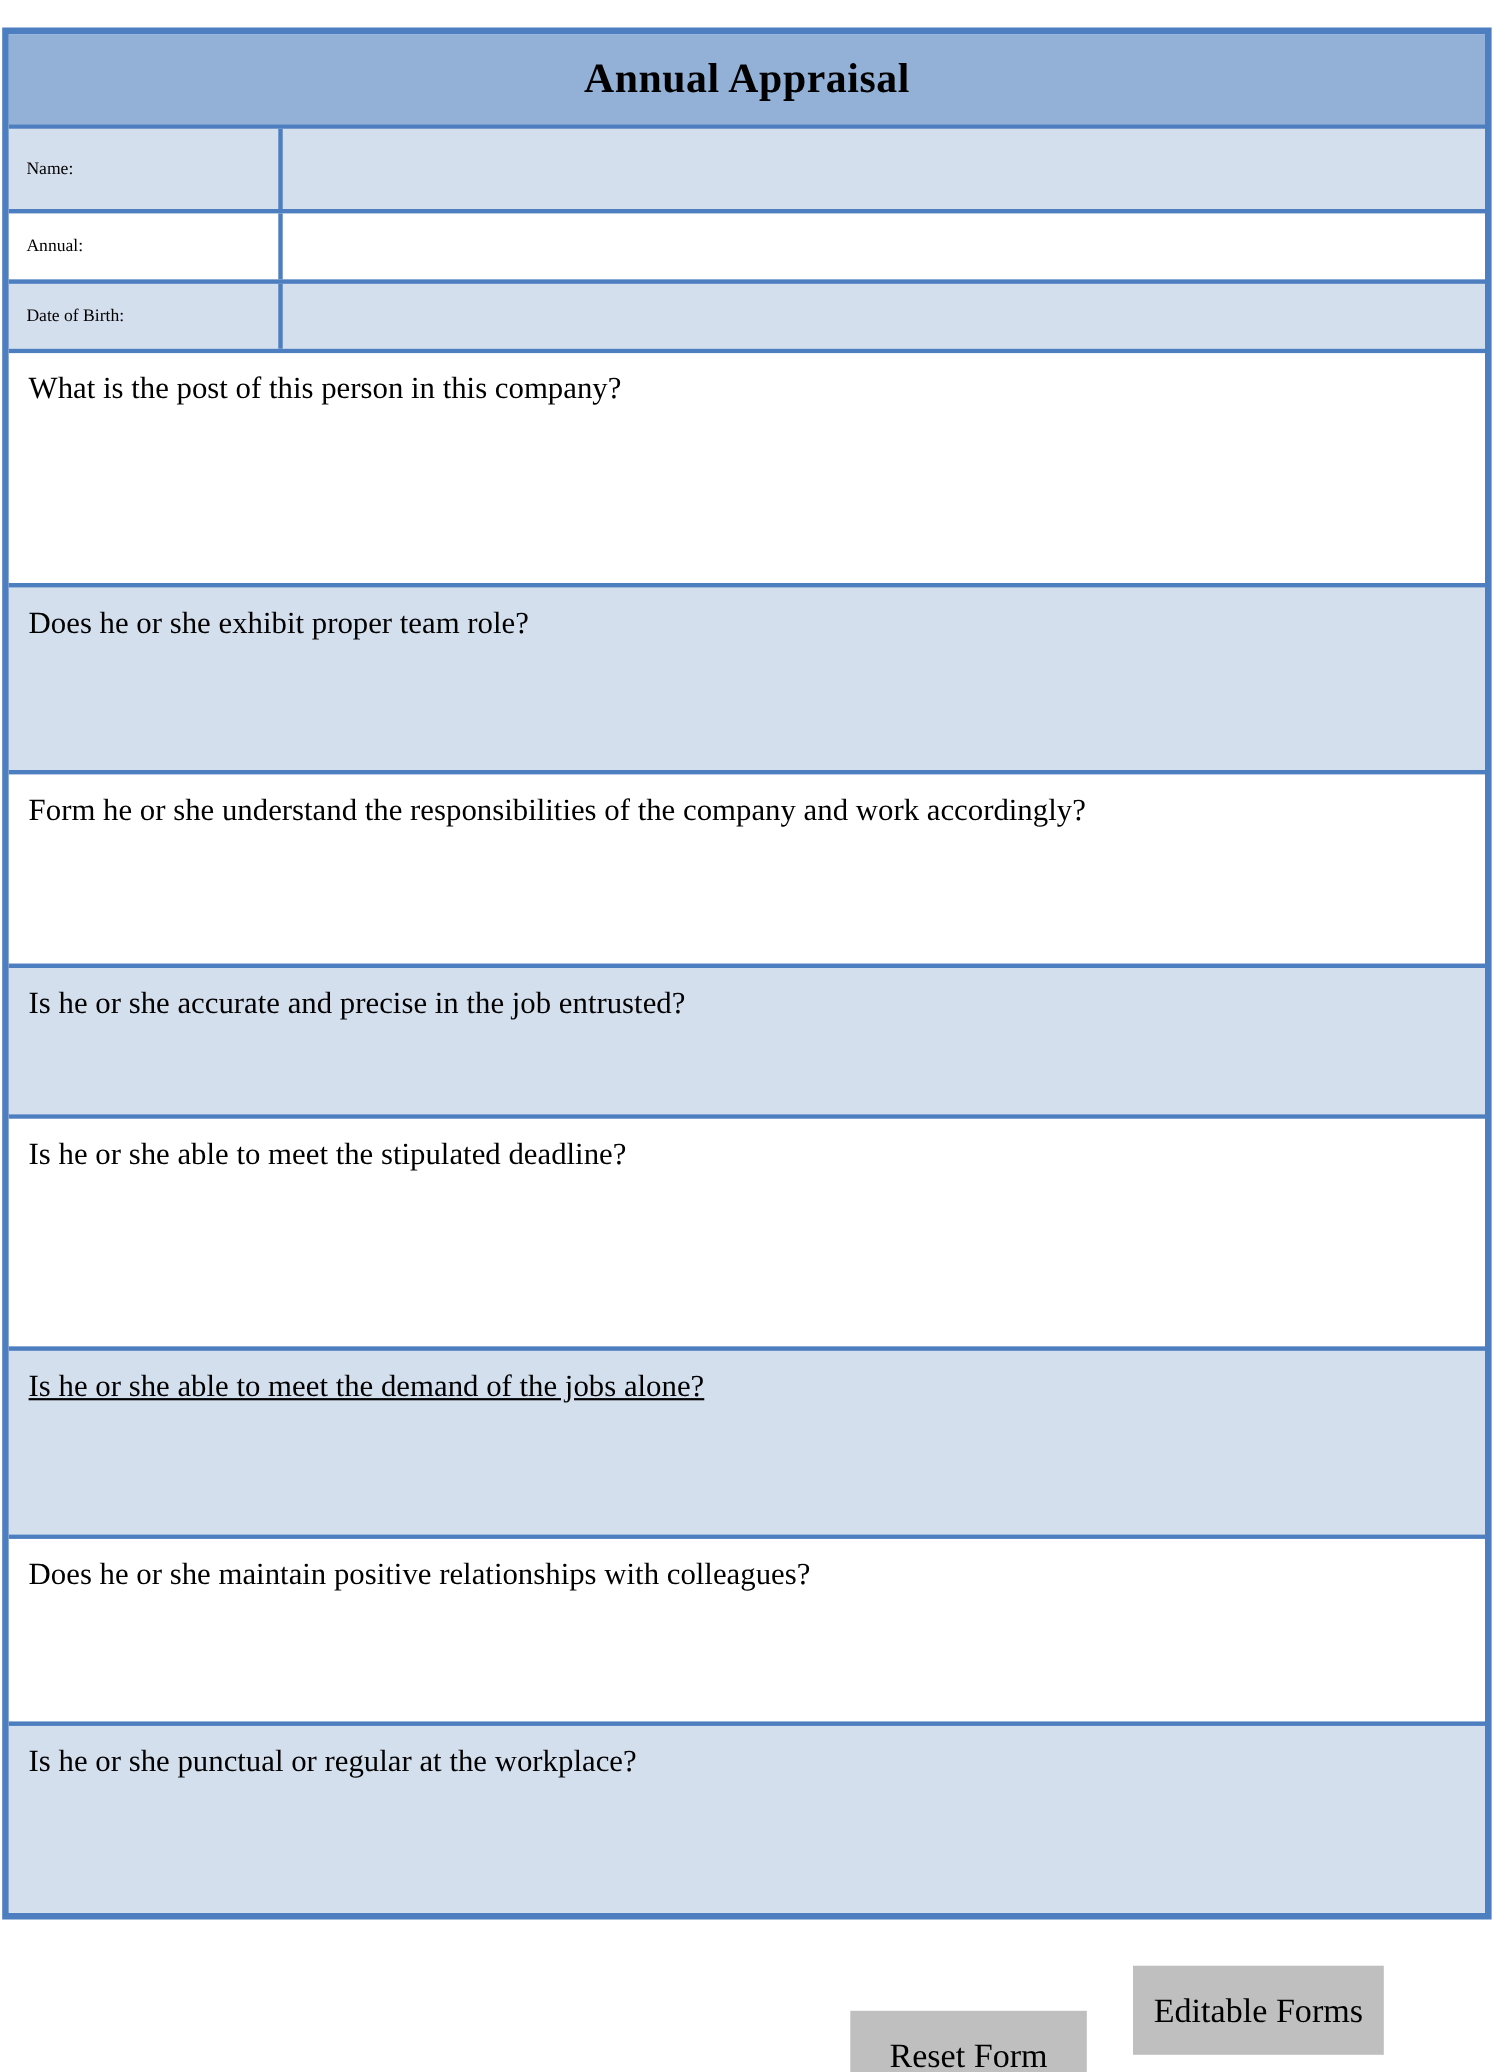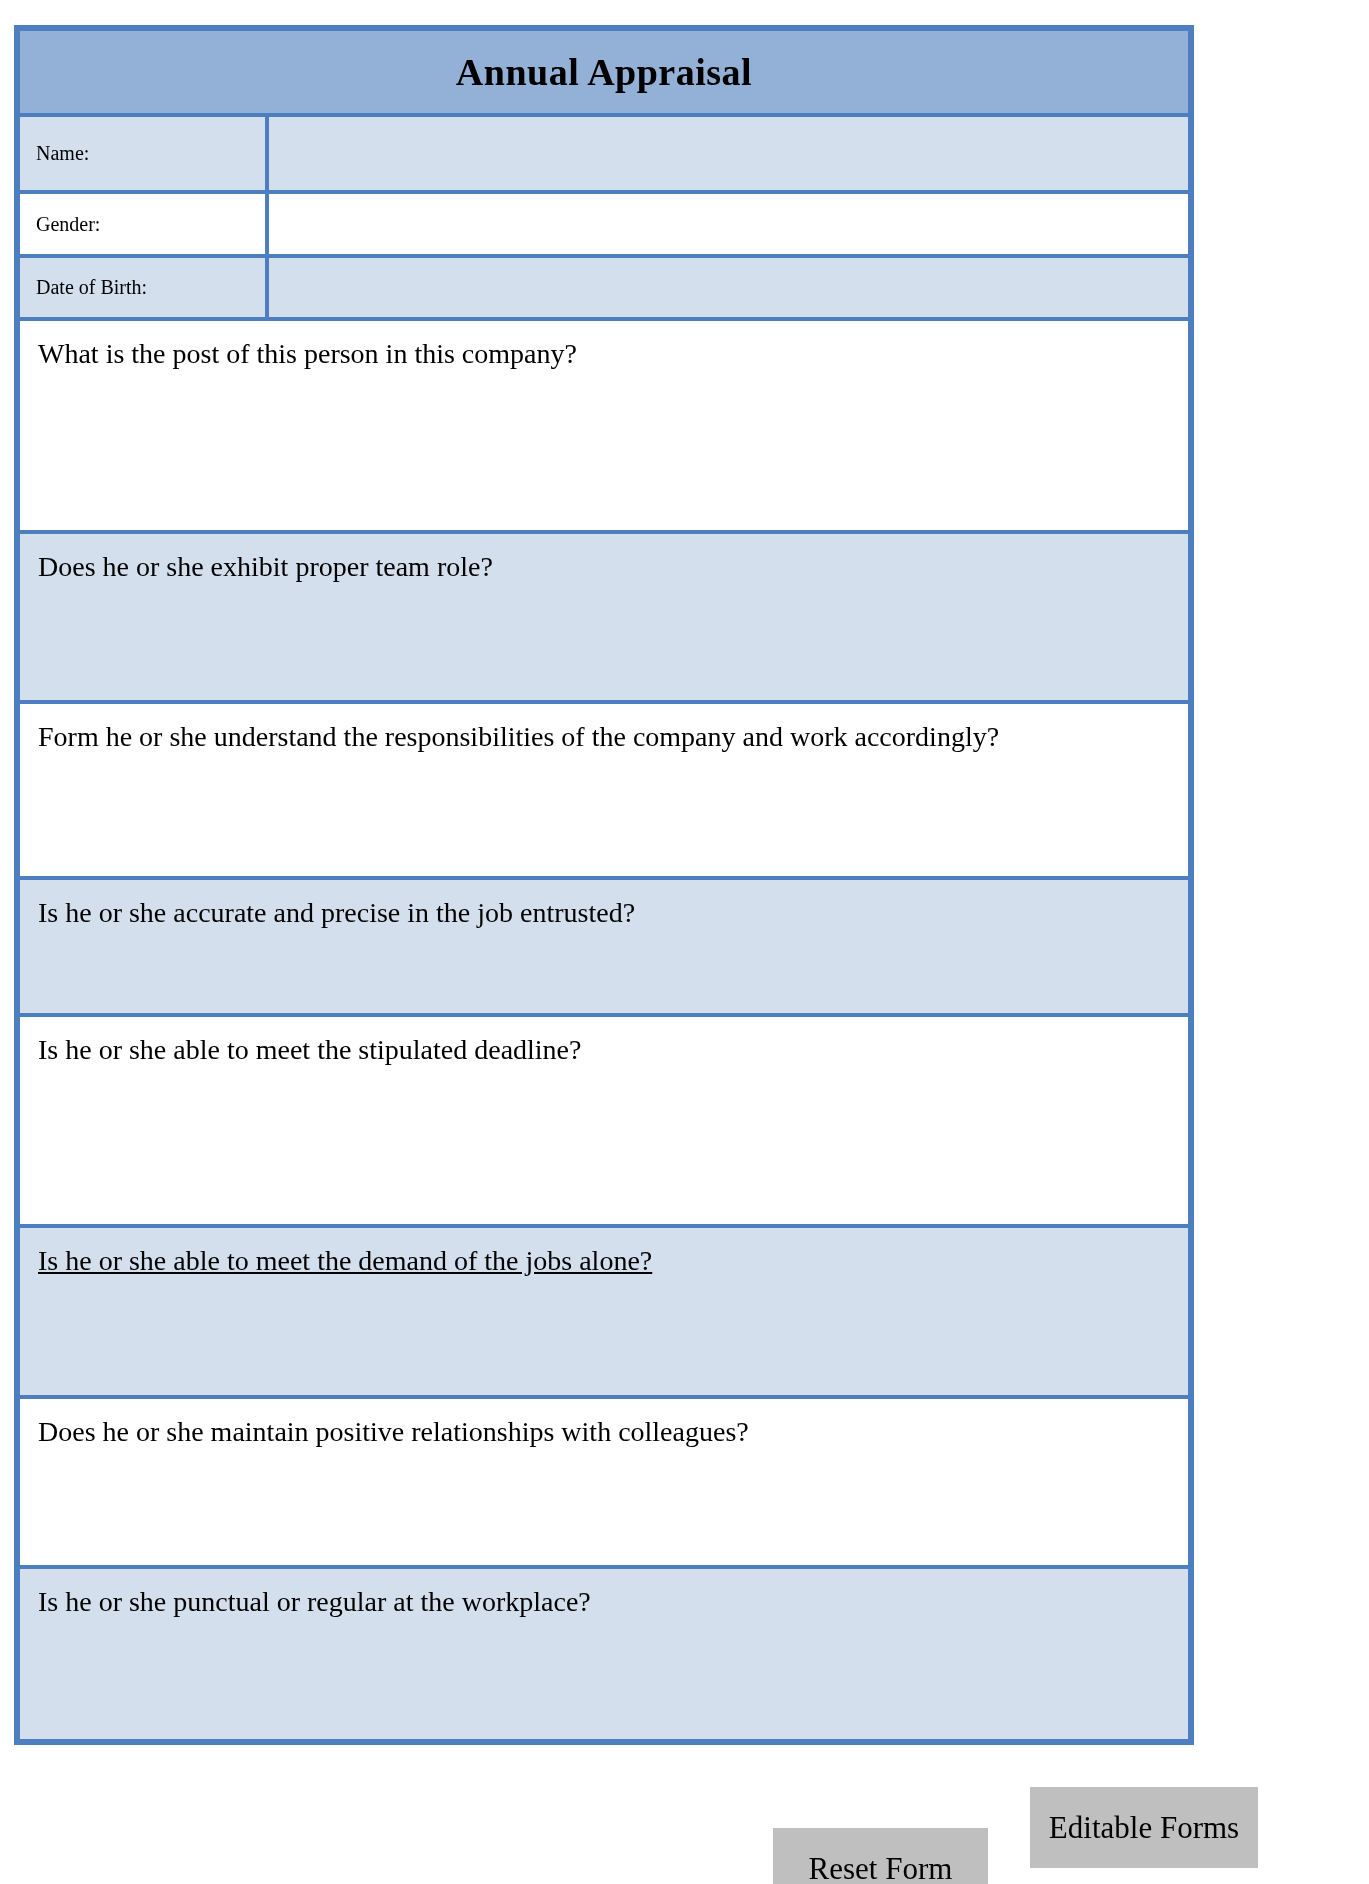--- a/index.html
+++ b/index.html
@@ -10,23 +10,23 @@
   body {
     width: 1369px;
     height: 1884px;
     position: relative;
     font-family: "Liberation Serif", "DejaVu Serif", serif;
     color: #000000;
     overflow: hidden;
   }
   .form-table {
     position: absolute;
-    left: 14px;
+    left: 2px;
     top: 25px;
-    width: 1180px;
+    width: 1354px;
     box-sizing: border-box;
     border: 6px solid #4d7ebf;
     background: #ffffff;
   }
   .row {
     box-sizing: border-box;
     border-top: 4px solid #4d7ebf;
   }
   .row.header {
     border-top: none;
@@ -43,21 +43,21 @@
     display: flex;
     align-items: stretch;
   }
   .label-cell {
     width: 249px;
     box-sizing: border-box;
     border-right: 4px solid #4d7ebf;
     display: flex;
     align-items: center;
     padding-left: 16px;
-    font-size: 20px;
+    font-size: 16px;
   }
   .value-cell {
     flex: 1;
   }
   .r-name   { height: 77px;  background: #d4dfee; }
   .r-gender { height: 64px;  background: #ffffff; }
   .r-dob    { height: 63px;  background: #d4dfee; }
   .row.question {
     font-size: 28px;
     padding: 16px 18px;
@@ -95,21 +95,21 @@
 
   <div class="row field r-name">
     <div class="label-cell">
       <span>Name:</span>
     </div>
     <div class="value-cell"></div>
   </div>
 
   <div class="row field r-gender">
     <div class="label-cell">
-      <span>Gender:</span>
+      <span>Annual:</span>
     </div>
     <div class="value-cell"></div>
   </div>
 
   <div class="row field r-dob">
     <div class="label-cell">
       <span>Date of Birth:</span>
     </div>
     <div class="value-cell"></div>
   </div>

